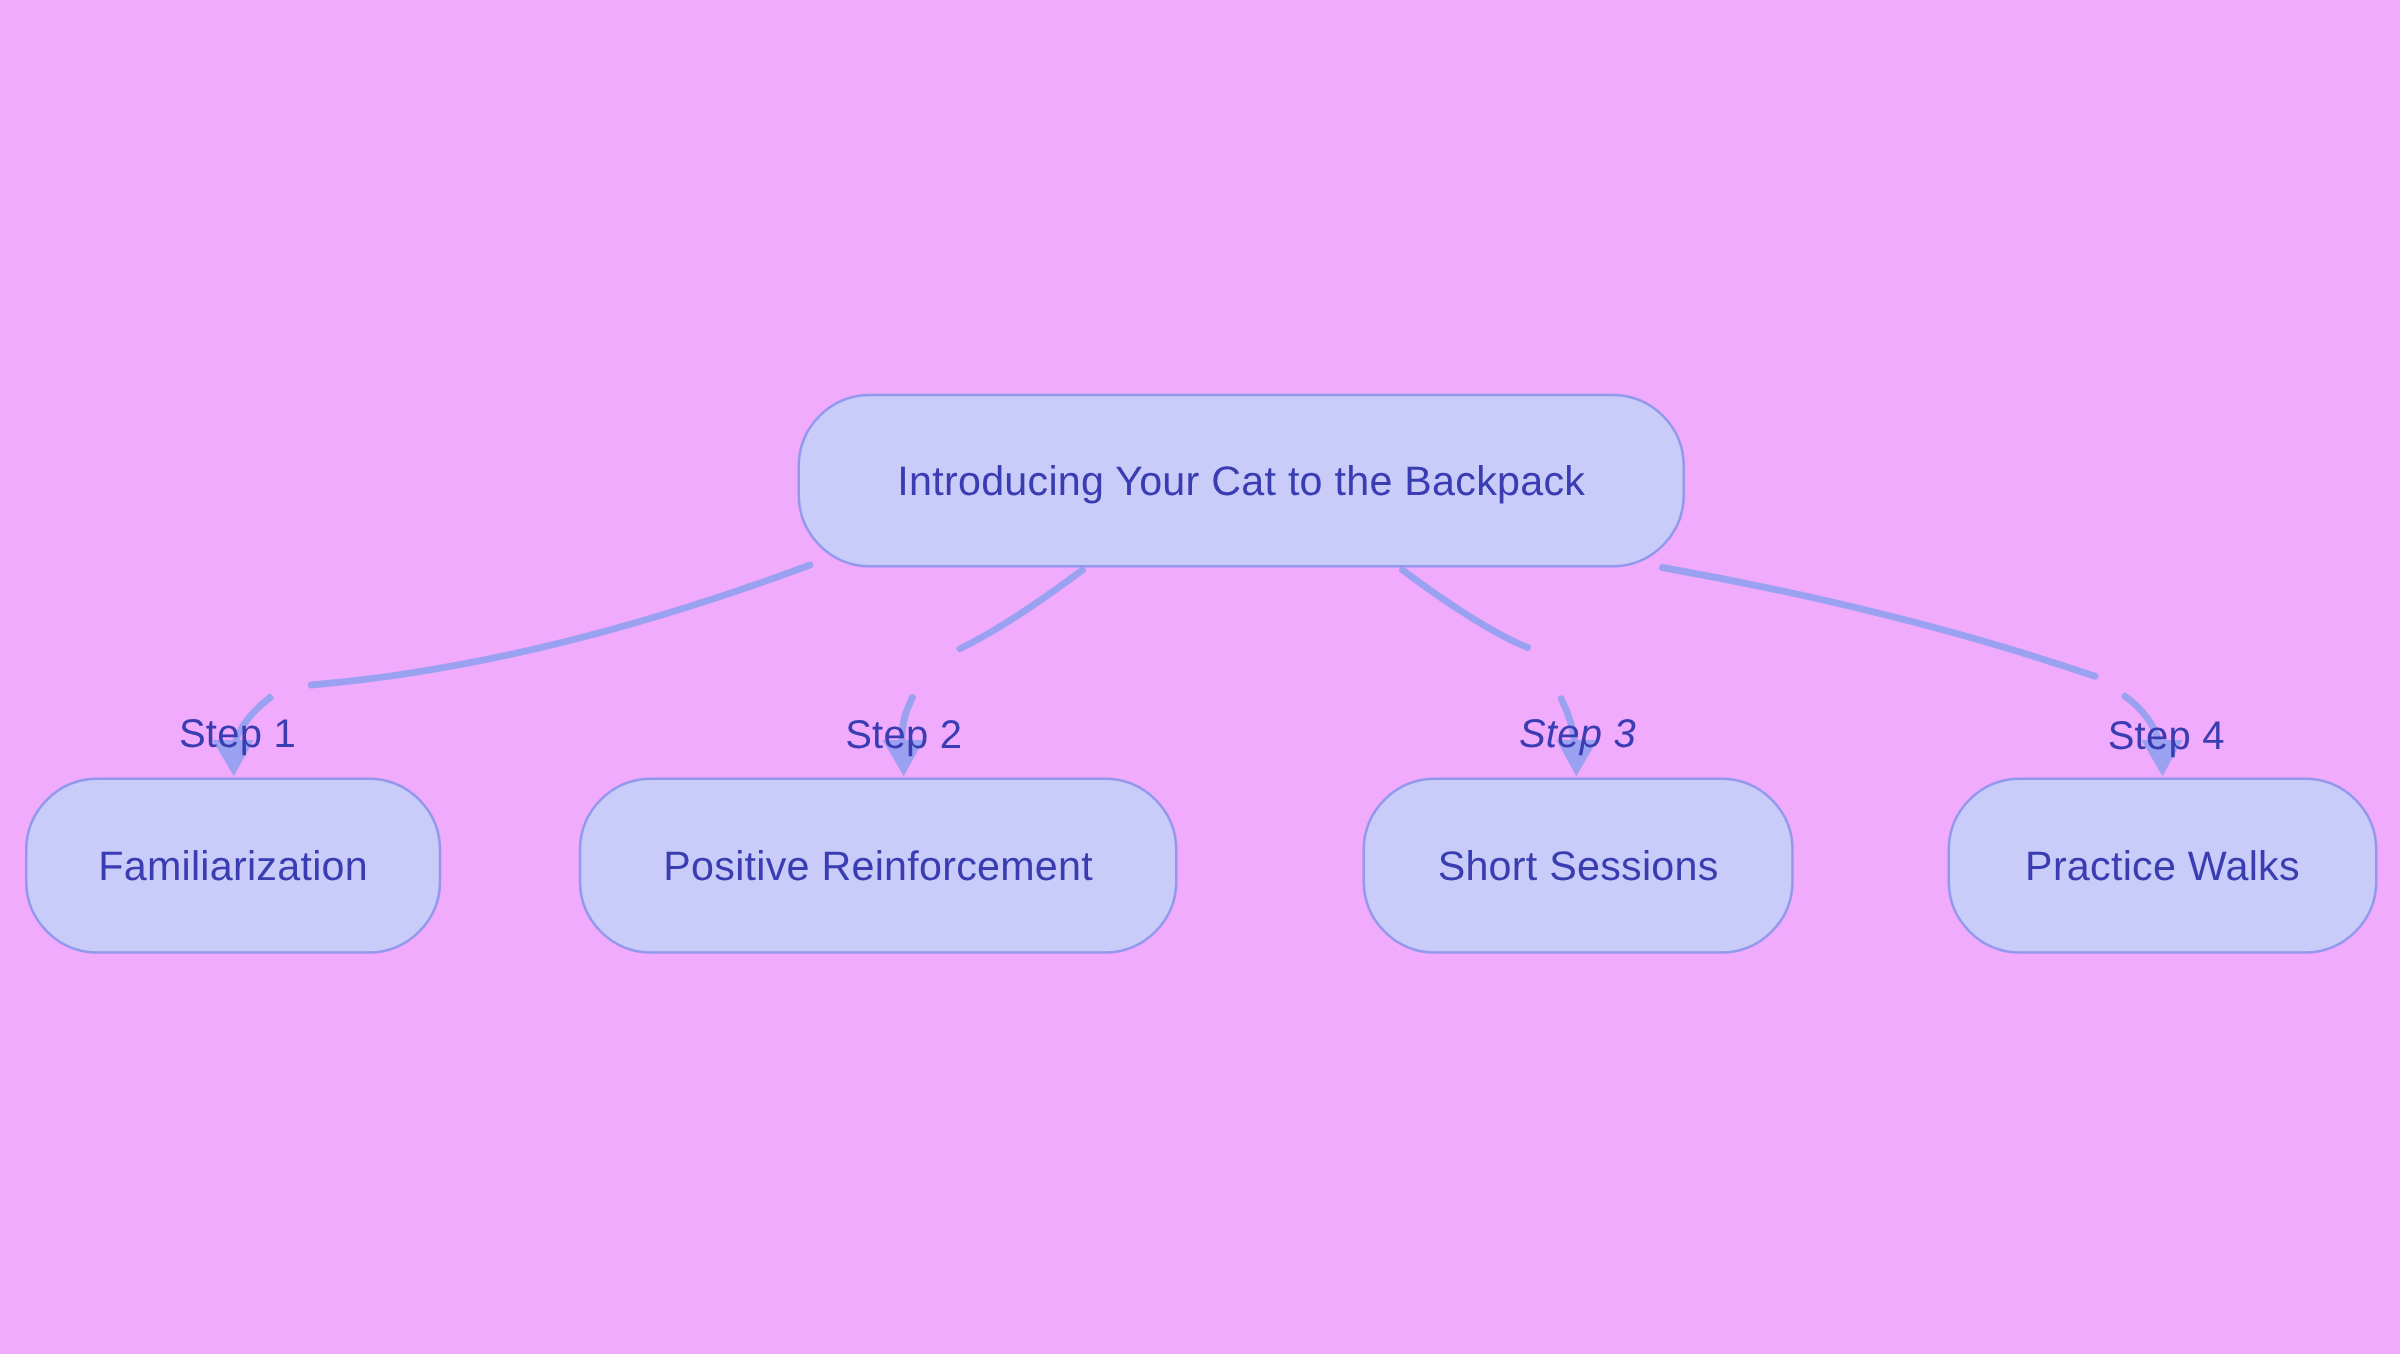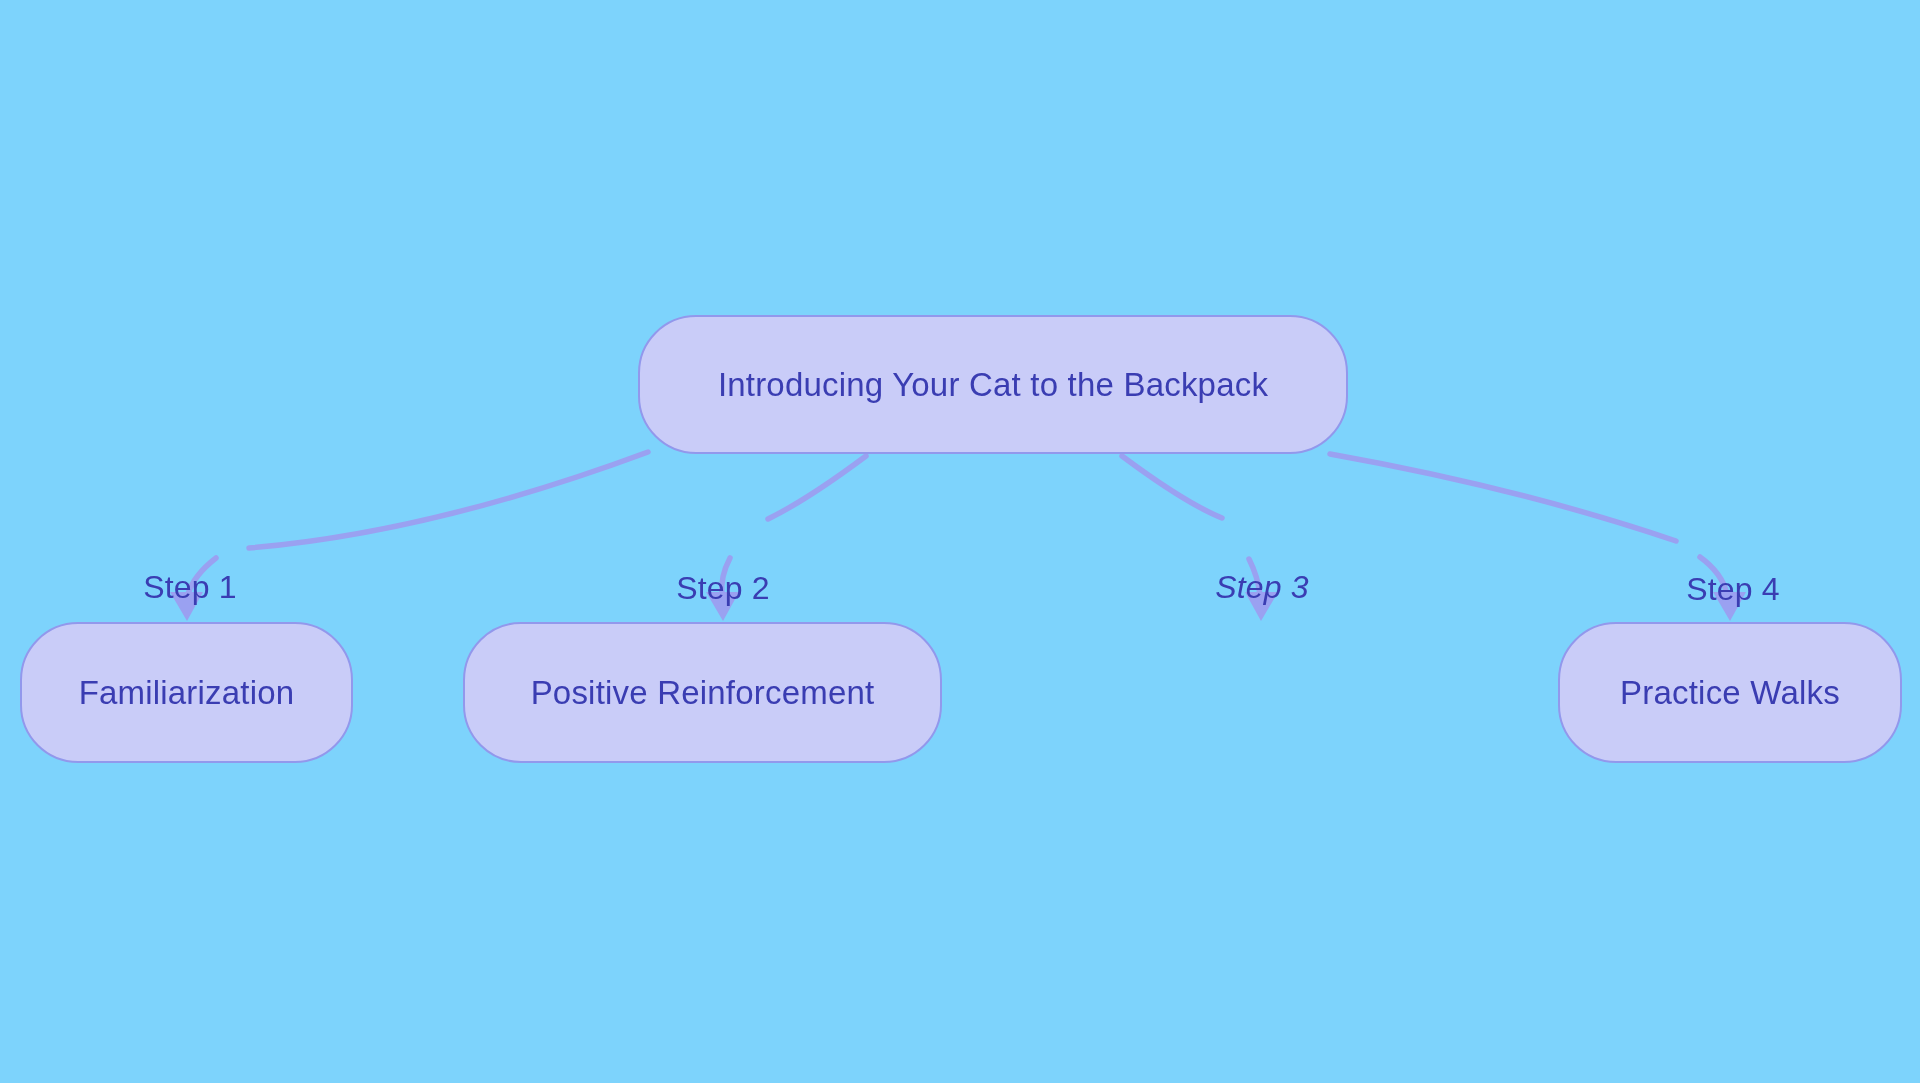--- a/index.html
+++ b/index.html
@@ -4,21 +4,21 @@
 <style>
   html, body {
     margin: 0;
     padding: 0;
     background: #ffffff;
   }
   .canvas {
     position: relative;
     width: 1920px;
     height: 1083px;
-    background: #7dd3fc;
+    background: #f0abfc;
     overflow: hidden;
     font-family: "Liberation Sans", sans-serif;
   }
   .edges-layer {
     position: absolute;
     left: 0;
     top: 0;
     width: 1920px;
     height: 1083px;
   }
@@ -88,20 +88,21 @@
     <path class="edge" d="M 1700 557 Q 1722 573 1727 594"></path>
     <polygon class="arrowhead" points="1713,592 1746,592 1730,621"></polygon>
   </svg>
 
   <div class="node node-root">Introducing Your Cat to the Backpack</div>
 
   <div class="node node-child-1">Familiarization</div>
 
   <div class="node node-child-2">Positive Reinforcement</div>
 
+  <div class="node node-child-3">Short Sessions</div>
 
   <div class="node node-child-4">Practice Walks</div>
 
   <div class="edge-label label-1">Step 1</div>
 
   <div class="edge-label label-2">Step 2</div>
 
   <div class="edge-label label-3">Step 3</div>
 
   <div class="edge-label label-4">Step 4</div>

